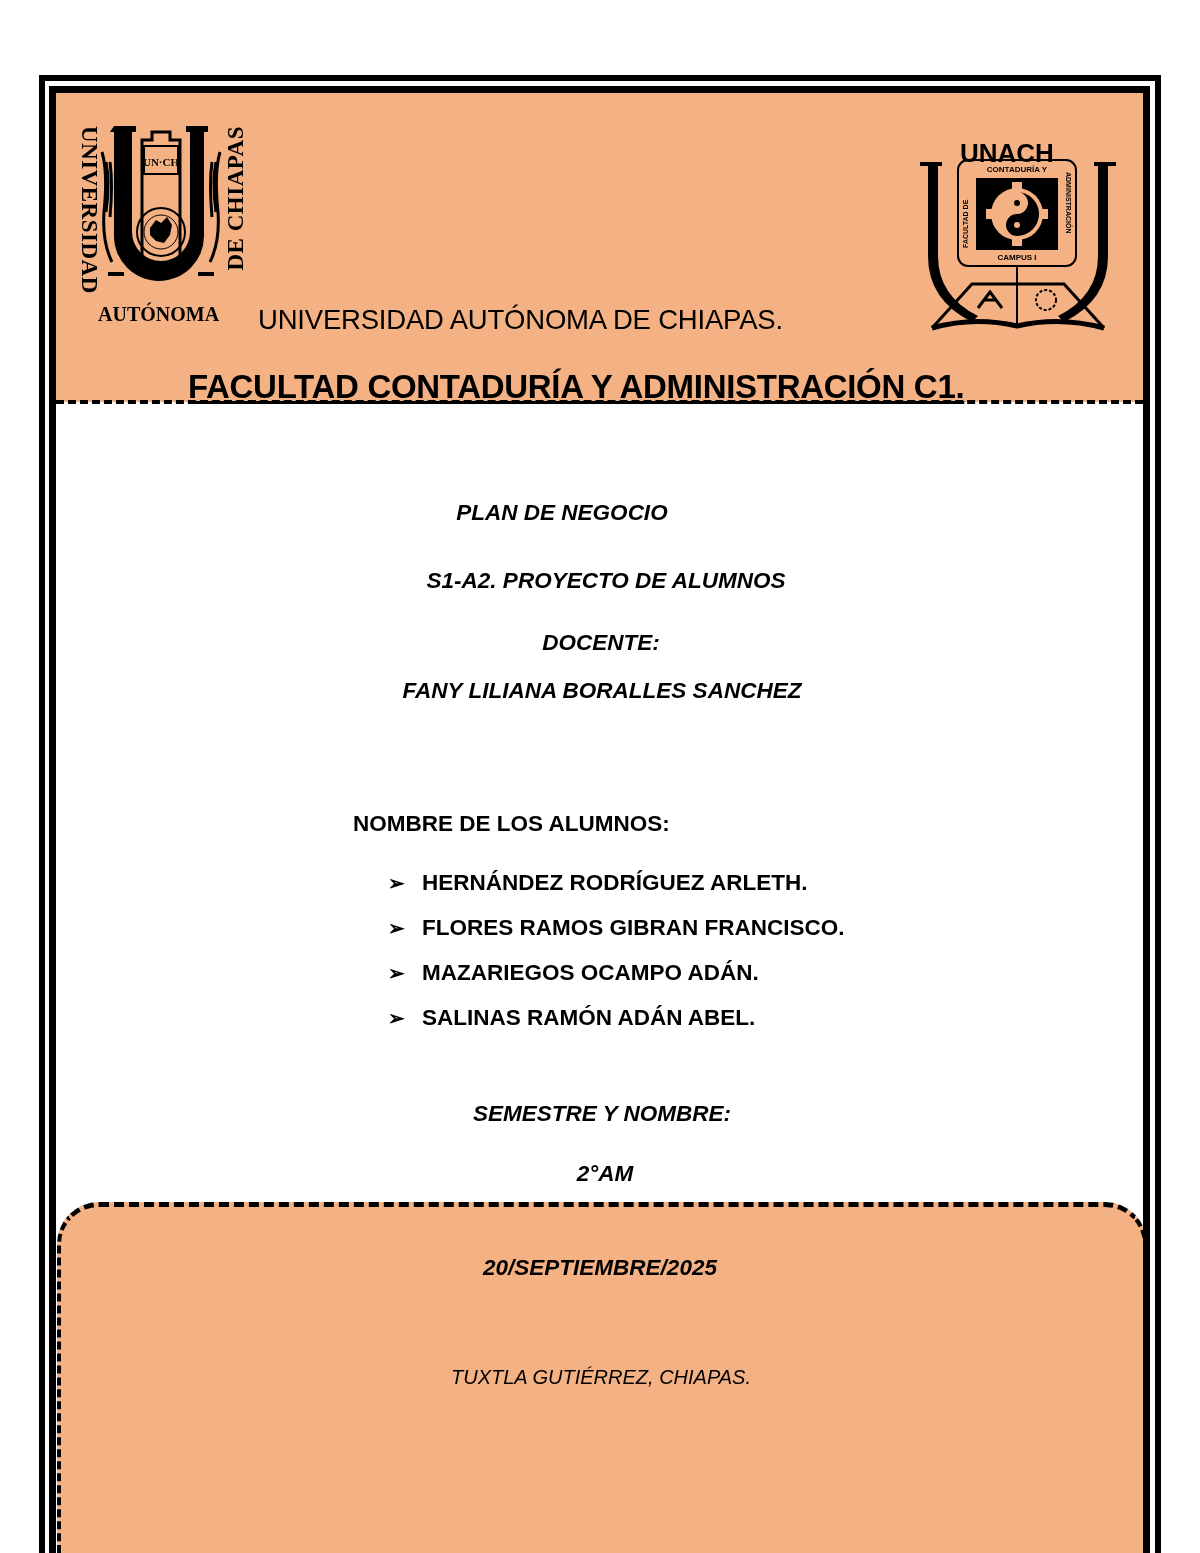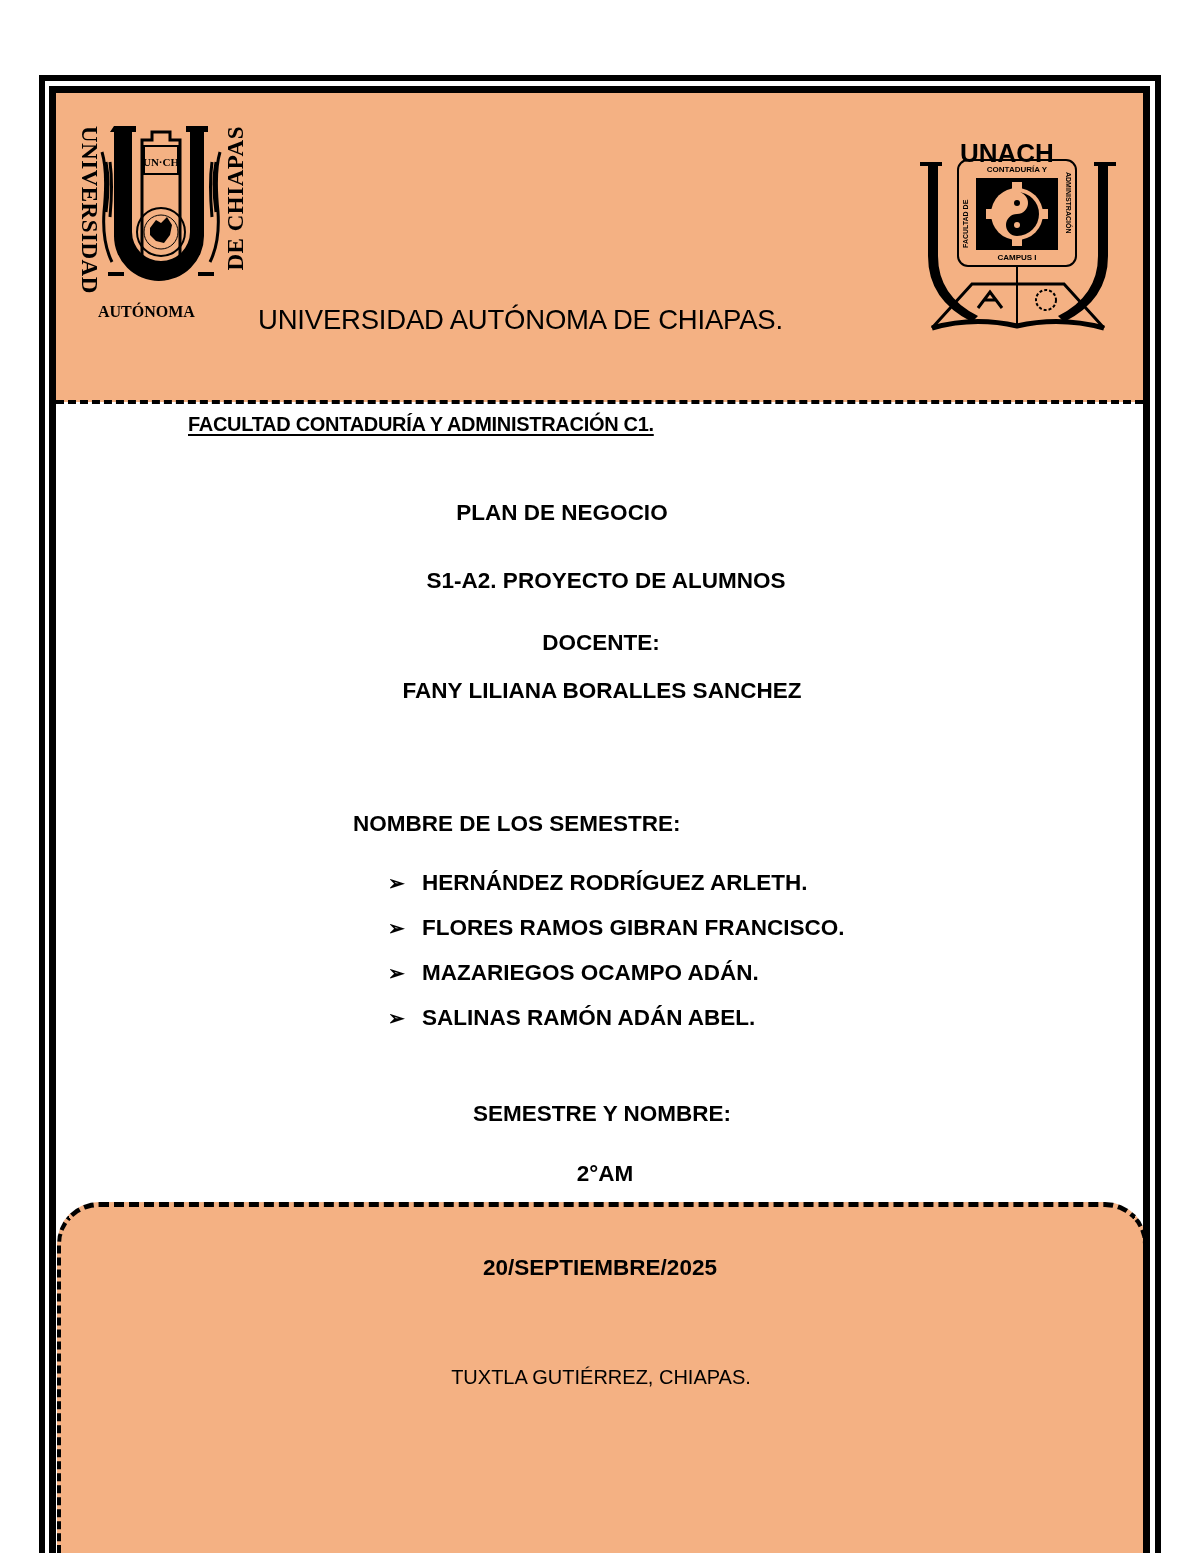--- a/index.html
+++ b/index.html
@@ -27,39 +27,39 @@
   }
   .footer-box {
     left: 57px; top: 1202px; width: 1082px; height: 420px;
     background: var(--peach);
     border-top: 5px dashed #000;
     border-left: 4px dashed #000;
     border-right: 4px dashed #000;
     border-radius: 42px 42px 0 0;
   }
   .t { white-space: nowrap; line-height: 1; }
-  .center { transform: translateX(-50%); }
+  .center { transform: translateX(-50%); font-style: italic; }
   .uni-title { left: 258px; top: 306px; font-size: 27.5px; font-weight: normal; letter-spacing: -0.2px; }
-  .fac-title { left: 188px; top: 370px; font-size: 20px; font-weight: bold; text-decoration: underline; text-underline-offset: 3px; letter-spacing: -0.3px; margin-top: 44px; }
+  .fac-title { left: 188px; top: 370px; font-size: 33px; font-weight: bold; text-decoration: underline; text-underline-offset: 3px; letter-spacing: -0.3px; }
   .body-text { font-size: 22.5px; font-weight: bold; }
   .list-item { font-size: 22.5px; font-weight: bold; display: flex; align-items: center; }
   .arrow { display: inline-block; width: 34px; font-size: 20px; }
   .city { font-size: 20px; font-weight: normal; }
 
   
   .logo-left { left: 72px; top: 122px; width: 180px; height: 210px; }
   .vtext {
     position: absolute; font-family: "Liberation Serif", serif; font-weight: bold;
     font-size: 23px; letter-spacing: 0.5px; white-space: nowrap; line-height: 1;
   }
   .vtext.left { left: 6px; top: 4px; writing-mode: vertical-rl; }
   .vtext.right { left: 152px; top: 4px; writing-mode: vertical-rl; transform: rotate(180deg); }
   .logo-left .autonoma {
     position: absolute; left: 26px; top: 181px;
-    font-family: "Liberation Serif", serif; font-weight: bold; font-size: 16px;
+    font-family: "Liberation Serif", serif; font-weight: bold; font-size: 20px;
   }
   
   .logo-right { left: 918px; top: 130px; width: 200px; height: 206px; }
   .logo-right .unach { position: absolute; left: 42px; top: 8px; font-size: 26px; font-weight: bold; }
 </style>
 <style>:root { --peach: #F4B183; }</style>
 </head>
 <body>
 
 <div class="abs outer-frame"></div>
@@ -124,21 +124,21 @@
 </div>
 
 <div class="abs t uni-title">UNIVERSIDAD AUTÓNOMA DE CHIAPAS.</div>
 <div class="abs t fac-title">FACULTAD CONTADURÍA Y ADMINISTRACIÓN C1.</div>
 
 <div class="abs t body-text center" style="left:562px;top:502px">PLAN DE NEGOCIO</div>
 <div class="abs t body-text center" style="left:606px;top:570px">S1-A2. PROYECTO DE ALUMNOS</div>
 <div class="abs t body-text center" style="left:601px;top:632px">DOCENTE:</div>
 <div class="abs t body-text center" style="left:602px;top:680px">FANY LILIANA BORALLES SANCHEZ</div>
 
-<div class="abs t body-text" style="left:353px;top:813px">NOMBRE DE LOS SEMESTRE:</div>
+<div class="abs t body-text" style="left:353px;top:813px">NOMBRE DE LOS ALUMNOS:</div>
 
 <div class="abs t list-item" style="left:388px;top:872px">
   <span class="arrow">➢</span>
   <span>HERNÁNDEZ RODRÍGUEZ ARLETH.</span>
 </div>
 <div class="abs t list-item" style="left:388px;top:917px">
   <span class="arrow">➢</span>
   <span>FLORES RAMOS GIBRAN FRANCISCO.</span>
 </div>
 <div class="abs t list-item" style="left:388px;top:962px">

